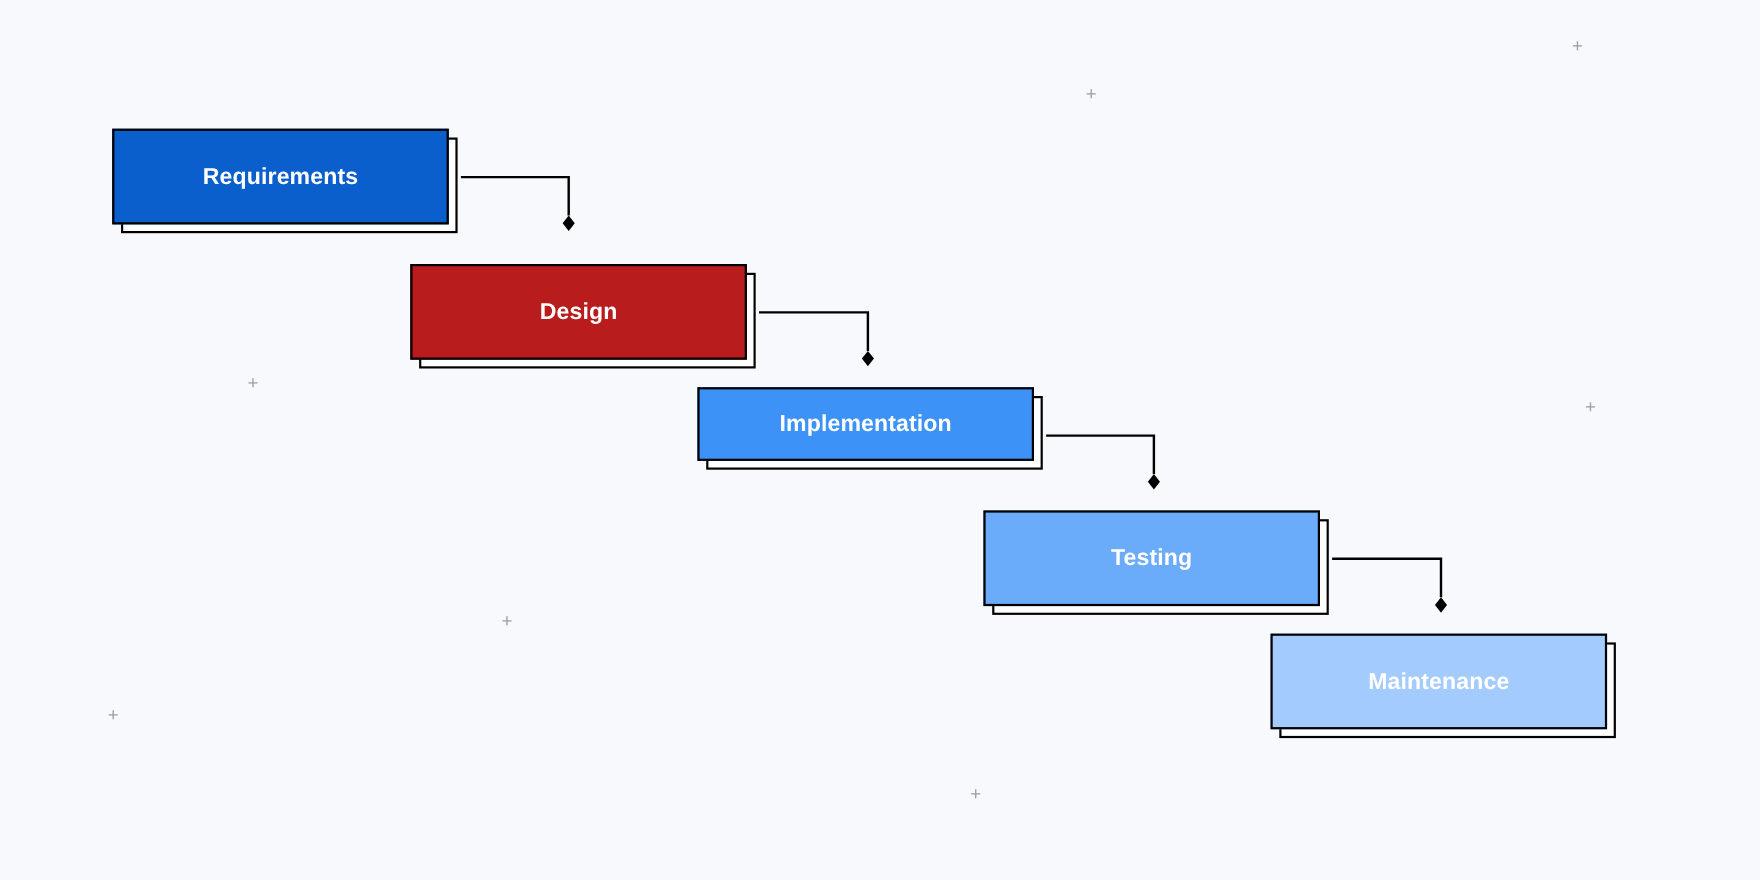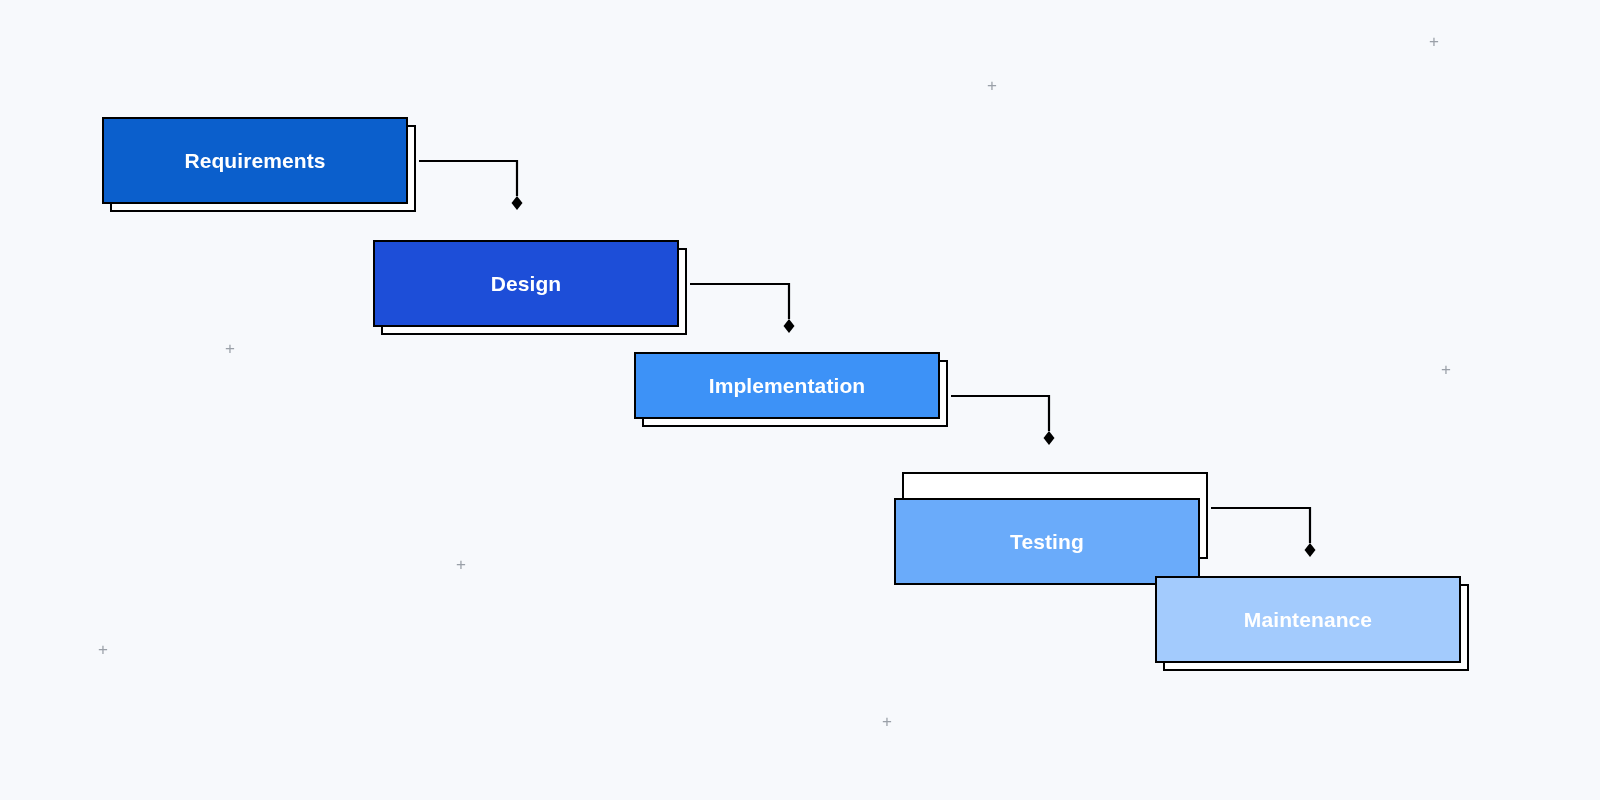--- a/index.html
+++ b/index.html
@@ -111,33 +111,33 @@
 
   <div id="node-layer">
       <div class="stage-node" style="left: 102px; top: 117px; width: 306px; height: 87px;">
         <div class="node-shadow"></div>
         <div class="node-body" style="background: rgb(11, 95, 204);">
           <span class="node-label">Requirements</span>
         </div>
       </div>
       <div class="stage-node" style="left: 373px; top: 240px; width: 306px; height: 87px;">
         <div class="node-shadow"></div>
-        <div class="node-body" style="background: #1d4ed8;">
+        <div class="node-body" style="background: #b91c1c;">
           <span class="node-label">Design</span>
         </div>
       </div>
       <div class="stage-node" style="left: 634px; top: 352px; width: 306px; height: 67px;">
         <div class="node-shadow"></div>
         <div class="node-body" style="background: rgb(61, 146, 247);">
           <span class="node-label">Implementation</span>
         </div>
       </div>
       <div class="stage-node" style="left: 894px; top: 464px; width: 306px; height: 87px;">
         <div class="node-shadow"></div>
-        <div class="node-body" style="background: rgb(106, 171, 250); margin-top: 34px;">
+        <div class="node-body" style="background: rgb(106, 171, 250);">
           <span class="node-label">Testing</span>
         </div>
       </div>
       <div class="stage-node" style="left: 1155px; top: 576px; width: 306px; height: 87px;">
         <div class="node-shadow"></div>
         <div class="node-body" style="background: rgb(163, 203, 253);">
           <span class="node-label">Maintenance</span>
         </div>
       </div>
     </div>

